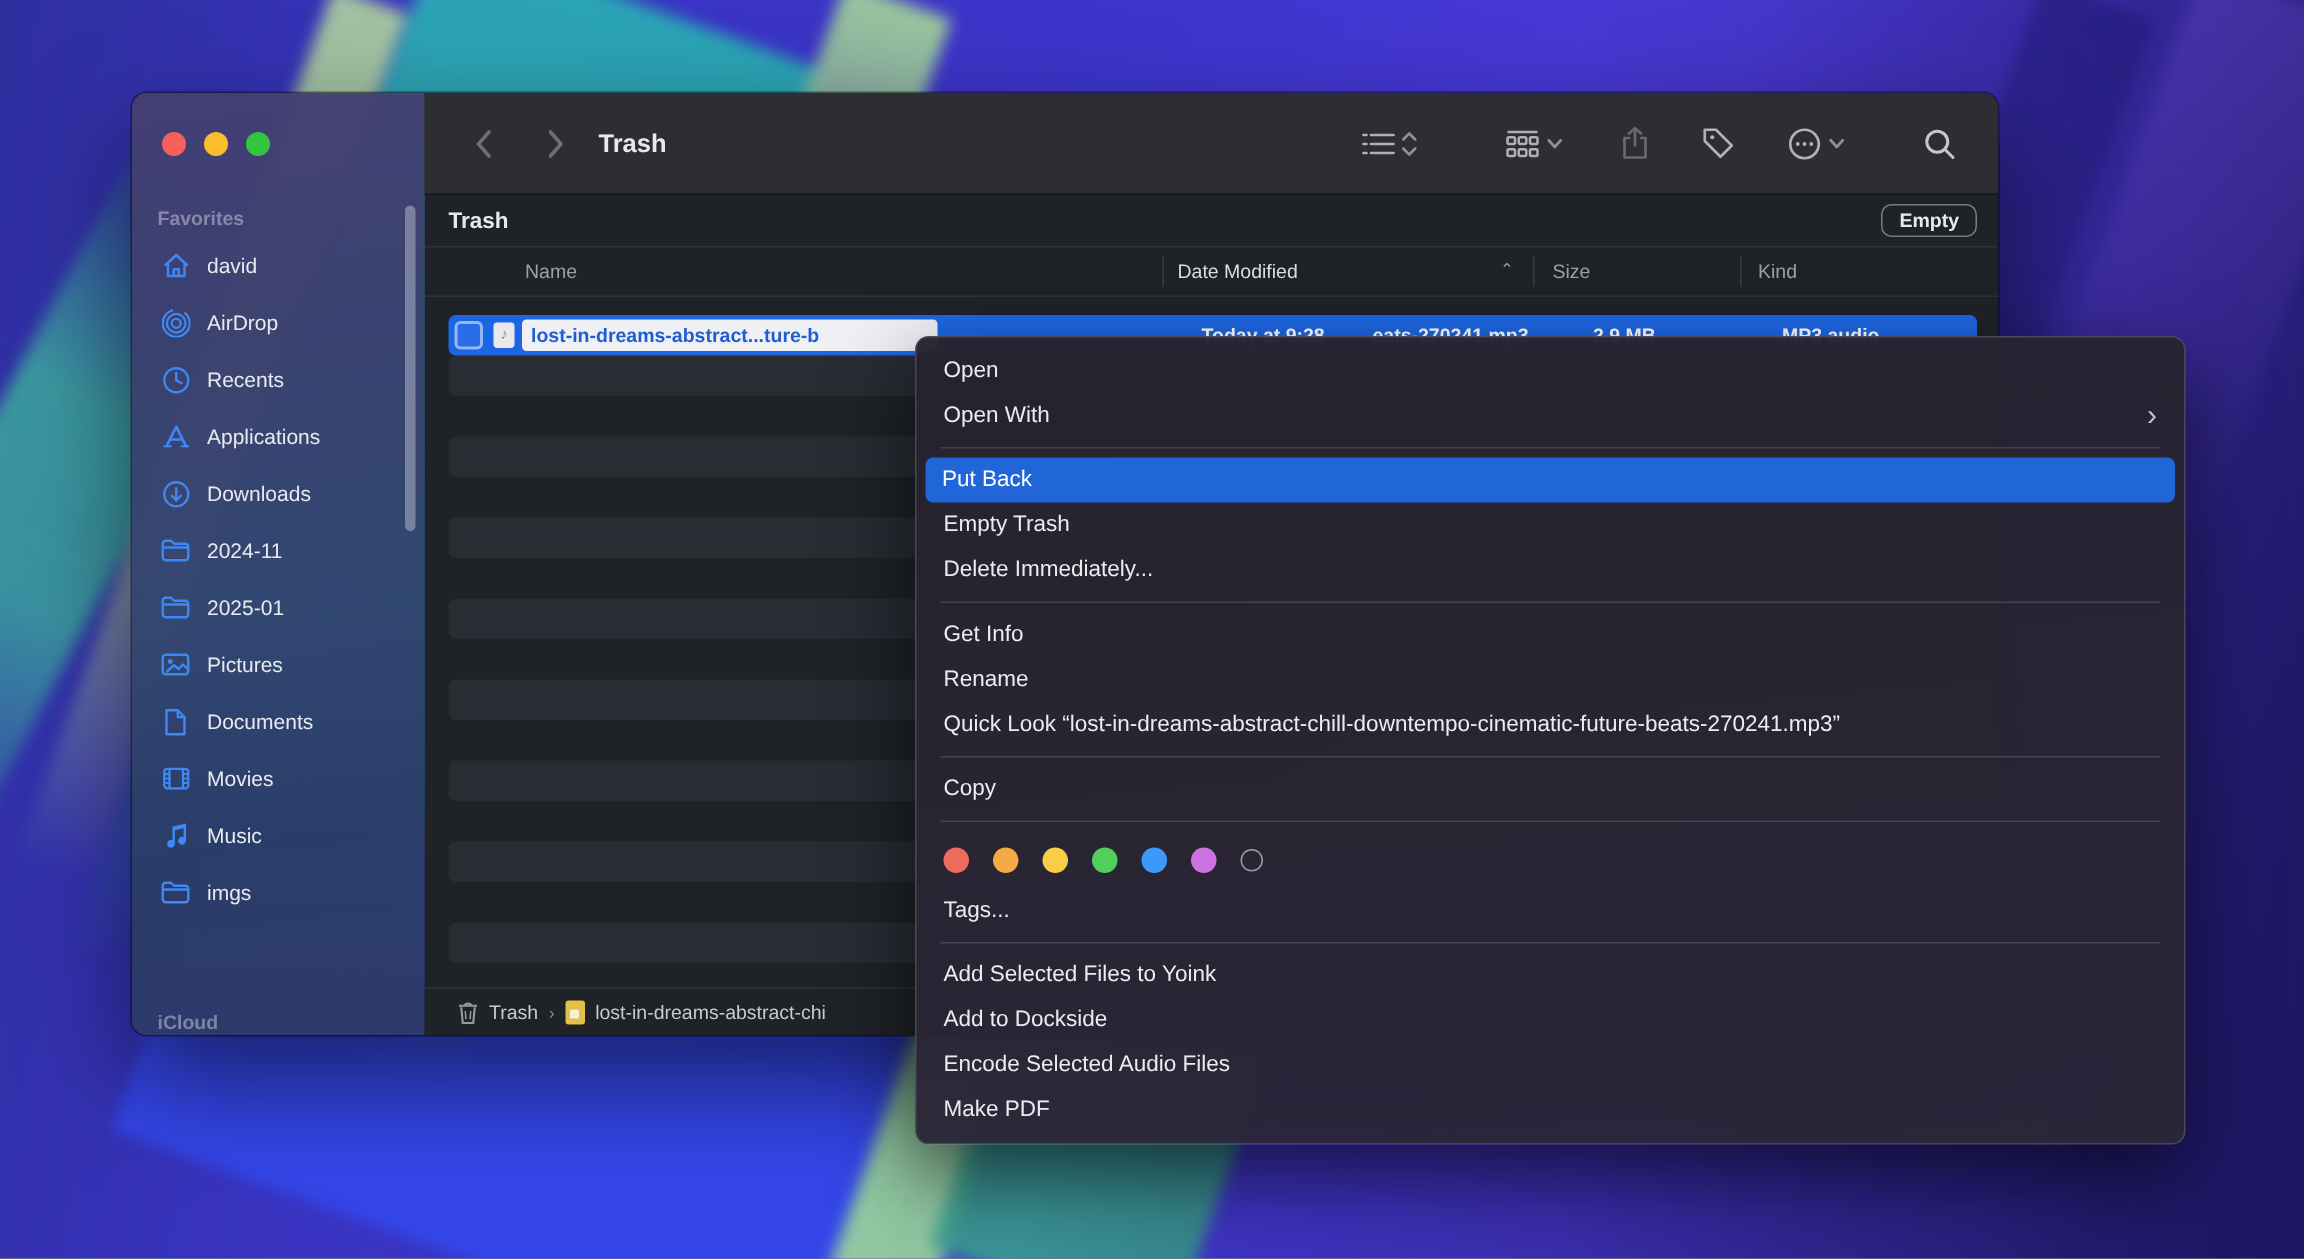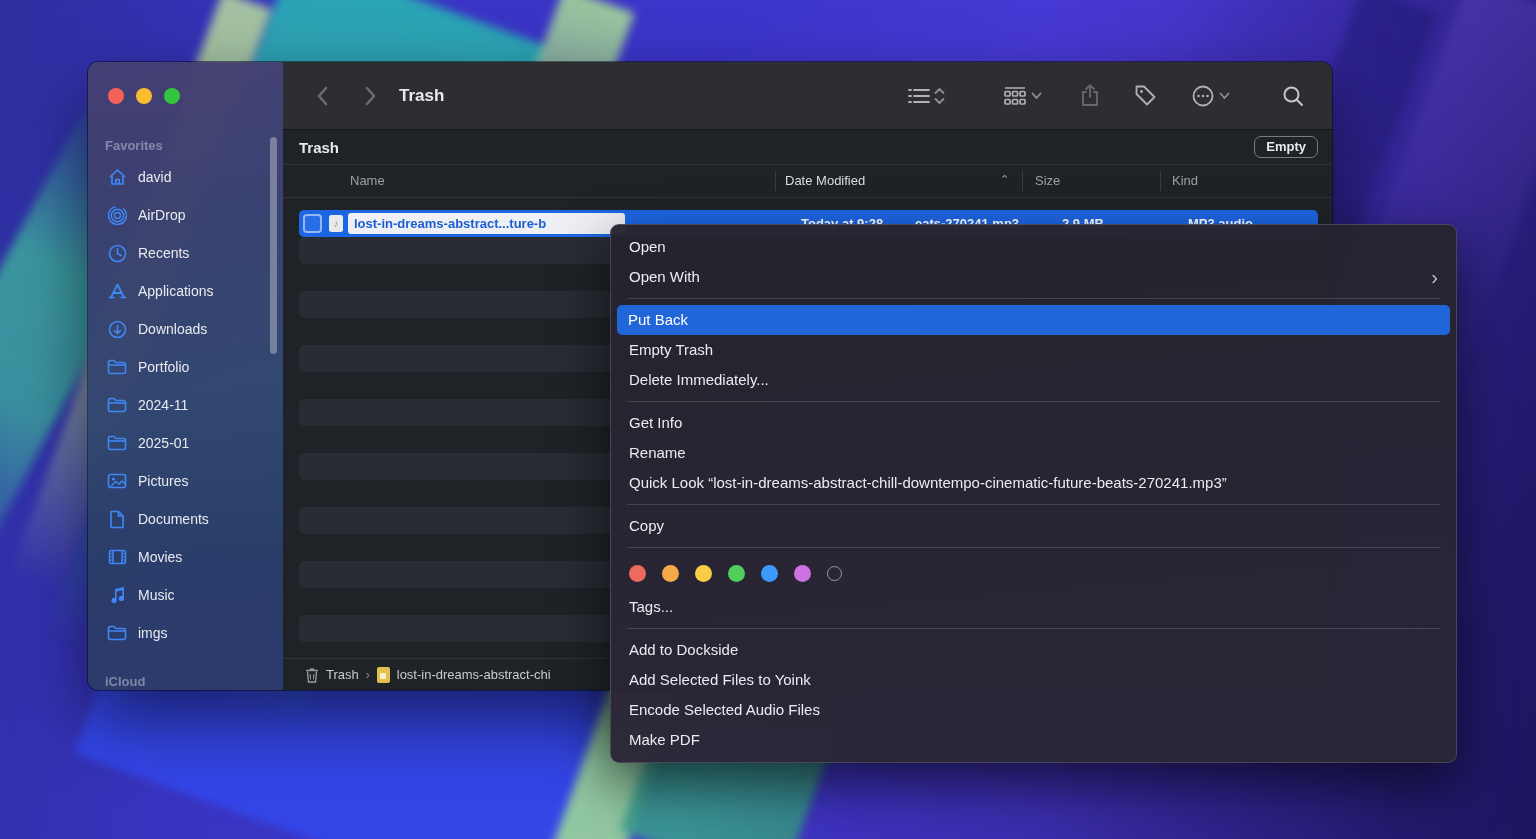--- a/index.html
+++ b/index.html
@@ -192,31 +192,20 @@
         </div>
         <div class="sb-item">
           <span class="ic">
             <svg width="20" height="16" viewBox="0 0 20 16">
               <g fill="none" stroke="currentColor" stroke-width="1.6" stroke-linejoin="round">
                 <path d="M1.5 3.5 C1.5 2.4 2.4 1.5 3.5 1.5 H7 L9 3.5 H16.5 C17.6 3.5 18.5 4.4 18.5 5.5 V12.5 C18.5 13.6 17.6 14.5 16.5 14.5 H3.5 C2.4 14.5 1.5 13.6 1.5 12.5 Z"></path>
                 <path d="M1.5 6 H18.5"></path>
               </g>
             </svg>
           </span>
-          <span class="lbl">Portfolio</span>
-        </div>
-        <div class="sb-item">
-          <span class="ic">
-            <svg width="20" height="16" viewBox="0 0 20 16">
-              <g fill="none" stroke="currentColor" stroke-width="1.6" stroke-linejoin="round">
-                <path d="M1.5 3.5 C1.5 2.4 2.4 1.5 3.5 1.5 H7 L9 3.5 H16.5 C17.6 3.5 18.5 4.4 18.5 5.5 V12.5 C18.5 13.6 17.6 14.5 16.5 14.5 H3.5 C2.4 14.5 1.5 13.6 1.5 12.5 Z"></path>
-                <path d="M1.5 6 H18.5"></path>
-              </g>
-            </svg>
-          </span>
           <span class="lbl">2024-11</span>
         </div>
         <div class="sb-item">
           <span class="ic">
             <svg width="20" height="16" viewBox="0 0 20 16">
               <g fill="none" stroke="currentColor" stroke-width="1.6" stroke-linejoin="round">
                 <path d="M1.5 3.5 C1.5 2.4 2.4 1.5 3.5 1.5 H7 L9 3.5 H16.5 C17.6 3.5 18.5 4.4 18.5 5.5 V12.5 C18.5 13.6 17.6 14.5 16.5 14.5 H3.5 C2.4 14.5 1.5 13.6 1.5 12.5 Z"></path>
                 <path d="M1.5 6 H18.5"></path>
               </g>
             </svg>
@@ -480,17 +469,17 @@
       <span class="tag-dot" style="background: rgb(236, 106, 94);"></span>
       <span class="tag-dot" style="background: rgb(245, 169, 71);"></span>
       <span class="tag-dot" style="background: rgb(247, 206, 70);"></span>
       <span class="tag-dot" style="background: rgb(81, 207, 91);"></span>
       <span class="tag-dot" style="background: rgb(59, 153, 252);"></span>
       <span class="tag-dot" style="background: rgb(204, 115, 225);"></span>
       <span class="tag-ring"></span>
     </div>
     <div class="m-item">Tags...</div>
     <div class="m-sep"></div>
+    <div class="m-item">Add Selected Files to Yoink</div>
     <div class="m-item">Add to Dockside</div>
-    <div class="m-item">Add Selected Files to Yoink</div>
     <div class="m-item">Encode Selected Audio Files</div>
     <div class="m-item">Make PDF</div>
   </div>
 
 </body></html>

